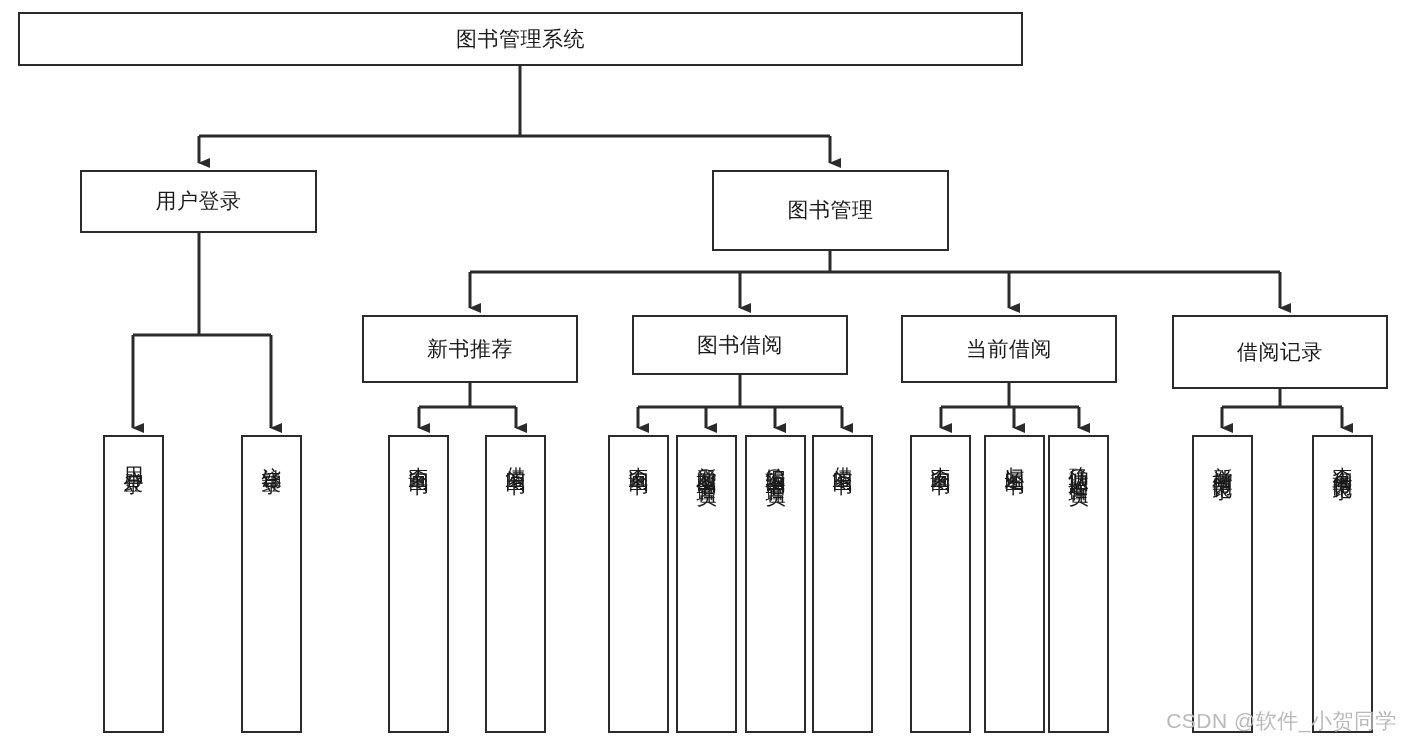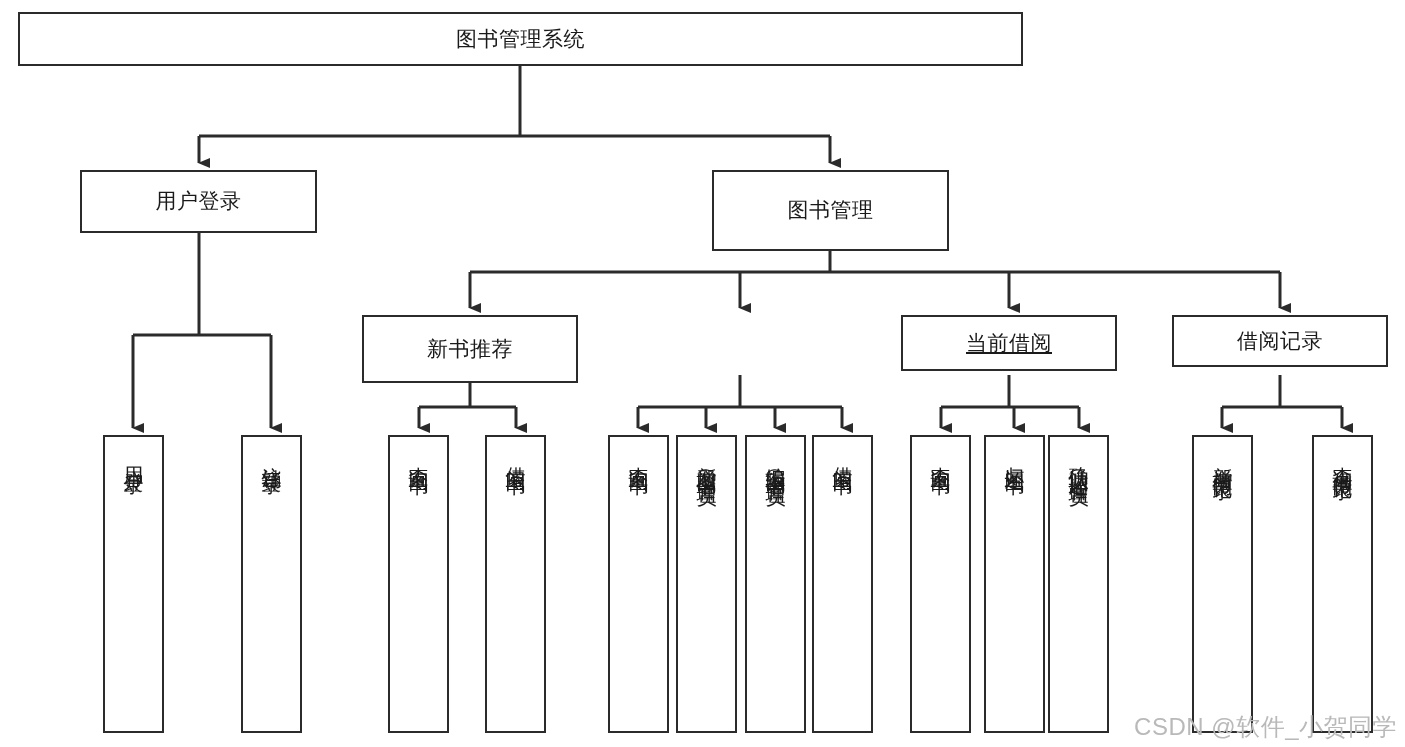--- a/index.html
+++ b/index.html
@@ -49,22 +49,22 @@
     font-size: 20px;
   }
   .node.leaf {
     align-items: flex-start;
     justify-content: center;
     padding-top: 14px;
   }
   .watermark {
     position: absolute;
     right: 8px;
-    bottom: 4px;
-    font-size: 24px;
+    bottom: 12px;
+    font-size: 21px;
     color: #b9b9b9;
     letter-spacing: 0.5px;
     white-space: nowrap;
     user-select: none;
   }
 </style>
 </head>
 <body>
 
 <div id="canvas">
@@ -126,24 +126,27 @@
   <div class="node" style="left:80px; top:170px; width:237px; height:63px;">
     <span class="node-label">用户登录</span>
   </div>
   <div class="node" style="left:712px; top:170px; width:237px; height:81px;">
     <span class="node-label">图书管理</span>
   </div>
 
   <div class="node" style="left:362px; top:315px; width:216px; height:68px;">
     <span class="node-label">新书推荐</span>
   </div>
-  <div class="node" style="left:901px; top:315px; width:216px; height:56px;text-decoration:underline;">
+  <div class="node" style="left:632px; top:315px; width:216px; height:60px;">
+    <span class="node-label">图书借阅</span>
+  </div>
+  <div class="node" style="left:901px; top:315px; width:216px; height:68px;">
     <span class="node-label">当前借阅</span>
   </div>
-  <div class="node" style="left:1172px; top:315px; width:216px; height:52px;">
+  <div class="node" style="left:1172px; top:315px; width:216px; height:74px;">
     <span class="node-label">借阅记录</span>
   </div>
 
   <div class="node vertical leaf" style="left:103px; top:435px; width:61px; height:298px;">
     <span class="node-label">用户登录</span>
   </div>
   <div class="node vertical leaf" style="left:241px; top:435px; width:61px; height:298px;">
     <span class="node-label">注销登录</span>
   </div>
 

